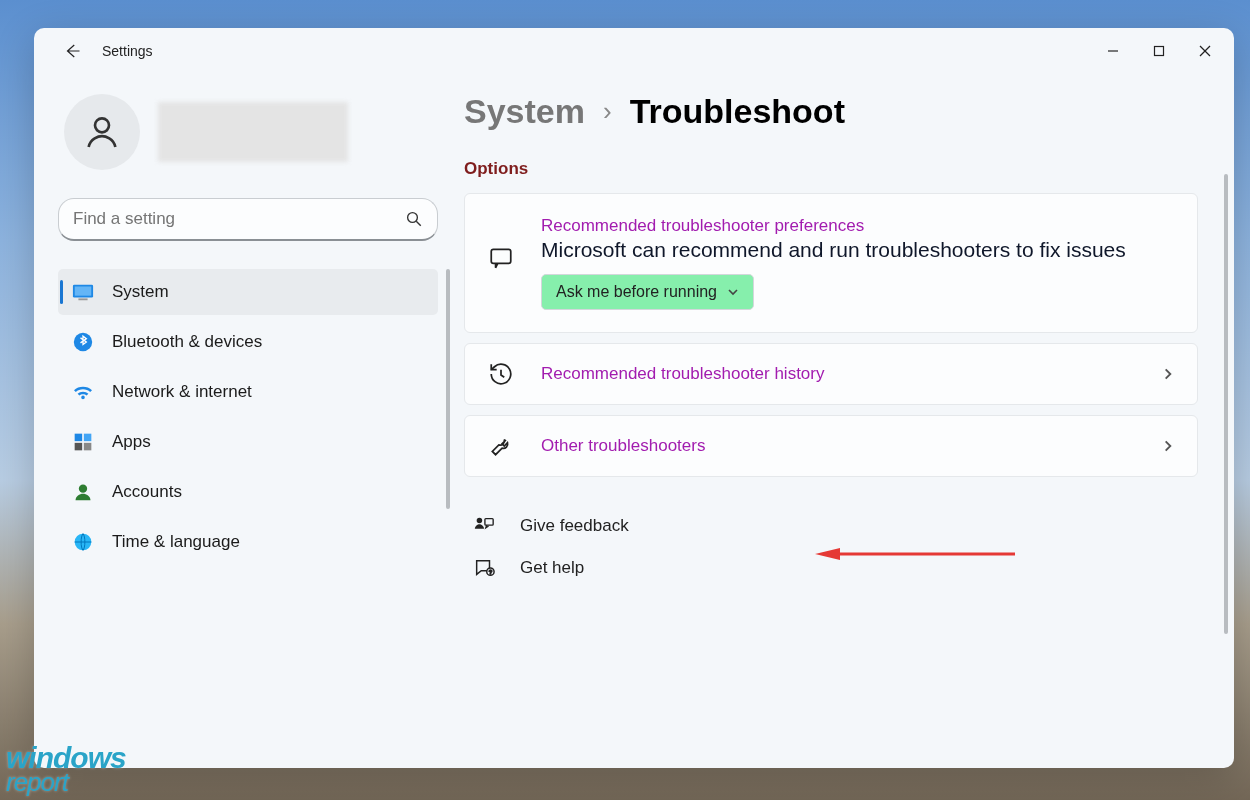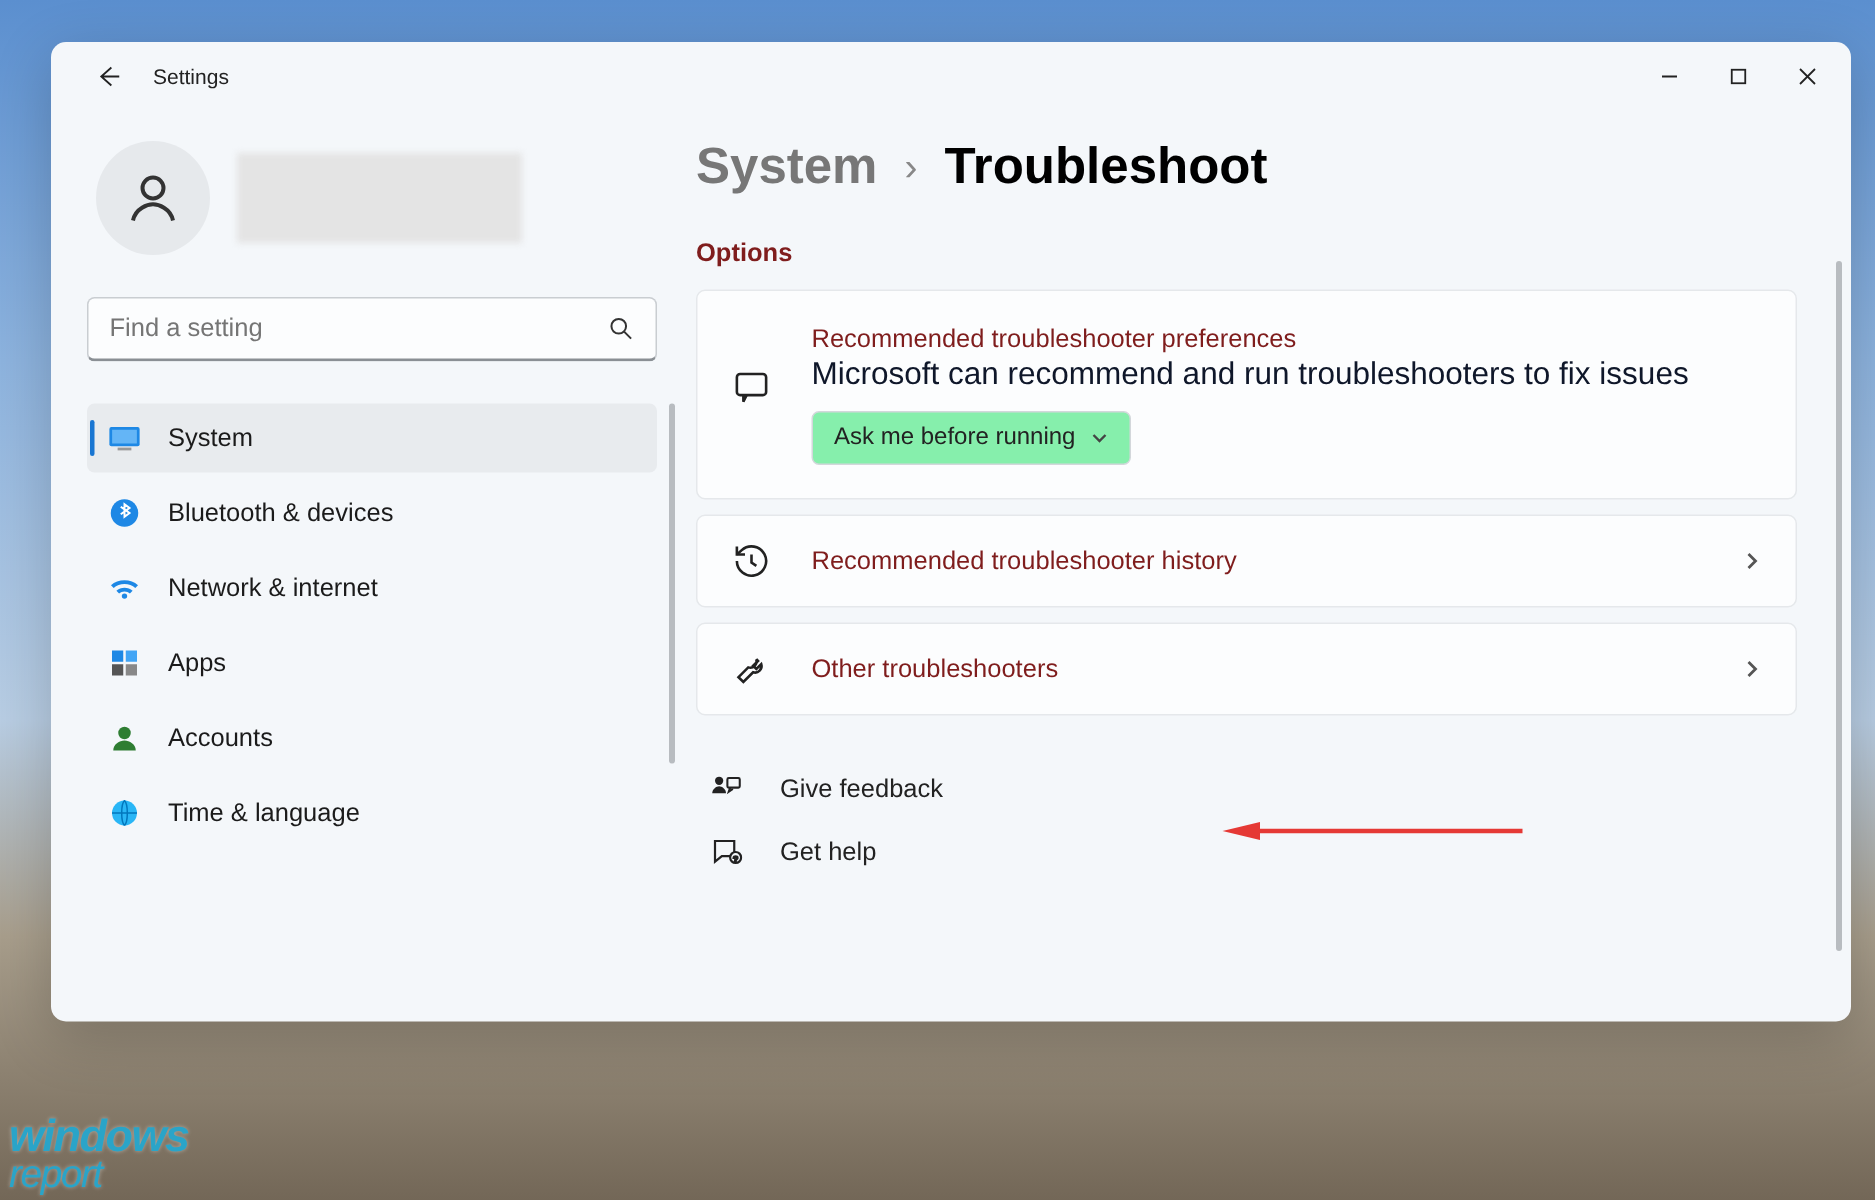--- a/index.html
+++ b/index.html
@@ -3,21 +3,21 @@
 <meta charset="utf-8">
 <style>
   * { box-sizing: border-box; margin: 0; padding: 0; }
   html, body { width: 1250px; height: 800px; overflow: hidden; font-family: 'Segoe UI', Arial, sans-serif; }
   .desktop {
     width: 1250px; height: 800px;
     background: linear-gradient(180deg, #5b8fcf 0%, #8db3de 30%, #b8cde3 60%, #a89e8c 78%, #736757 100%);
     position: relative;
   }
   .window {
-    position: absolute; left: 34px; top: 28px; width: 1200px; height: 653px;
+    position: absolute; left: 34px; top: 28px; width: 1200px; height: 740px;
     background: #f4f7fa;
     border-radius: 10px;
     box-shadow: 0 10px 40px rgba(0,0,0,0.2);
     display: flex; flex-direction: column;
   }
   .titlebar {
     height: 46px; display: flex; align-items: center; justify-content: space-between;
     padding: 0 6px;
   }
   .titlebar-left { display: flex; align-items: center; gap: 18px; padding-left: 20px;}
@@ -32,21 +32,21 @@
   .sidebar { width: 420px; padding: 20px 16px 20px 24px; display:flex; flex-direction:column; }
   .profile { display:flex; align-items:center; gap:18px; margin-bottom:28px; padding-left:6px;}
   .avatar {
     width: 76px; height: 76px; border-radius: 50%;
     background: #e6e9ec; display:flex; align-items:center; justify-content:center;
   }
   .name-redacted { width: 190px; height: 60px; background: #e4e4e4; filter: blur(2px); }
   .search-box {
     display:flex; align-items:center; justify-content:space-between;
     border:1px solid #c9cdd1; border-bottom:2px solid #8a8f94;
-    background:#fcfdfe; border-radius:5px; padding: 10px 14px; margin-bottom:28px;
+    background:#fcfdfe; border-radius:16px; padding: 10px 14px; margin-bottom:28px;
   }
   .search-box input { border:none; outline:none; background:transparent; font-size:17px; color:#555; width: 90%;}
   .nav { position: relative; }
   .nav-item {
     display:flex; align-items:center; gap:18px;
     padding: 12px 14px; margin-bottom:4px; border-radius:5px; cursor:pointer;
     font-size:17px; color:#1b1b1b;
   }
   .nav-item.active { background:#e8ebee; position:relative;}
   .nav-item.active::before {
@@ -63,21 +63,21 @@
   .breadcrumb .sep { font-size:26px; color:#888; }
   .section-label { font-size:17px; font-weight:600; color:#7f1d1d; margin-bottom:14px;}
 
   .card {
     background:#fcfdfe; border:1px solid #e5e8eb; border-radius:6px;
     padding: 16px 22px; margin-bottom:10px; display:flex; align-items:center; gap:26px;
     cursor:pointer;
   }
   .card-icon { width:28px; height:28px; display:flex; align-items:center; justify-content:center; flex-shrink:0;}
   .card-body { flex:1; }
-  .card-title { font-size:17px; color:#7f1d1d; }
+  .card-title { font-size:17px; color:#a21caf; }
   .card-sub { font-size:21px; color:#0f172a; margin-top:2px;}
   .card-chevron { color:#555; }
 
   .dropdown {
     display:inline-flex; align-items:center; gap:10px;
     border:1px solid #d3d7db; background:#86efac; border-radius:5px;
     padding: 8px 14px; margin-top:12px; font-size:16px; color:#222;
     cursor:pointer;
   }
 

